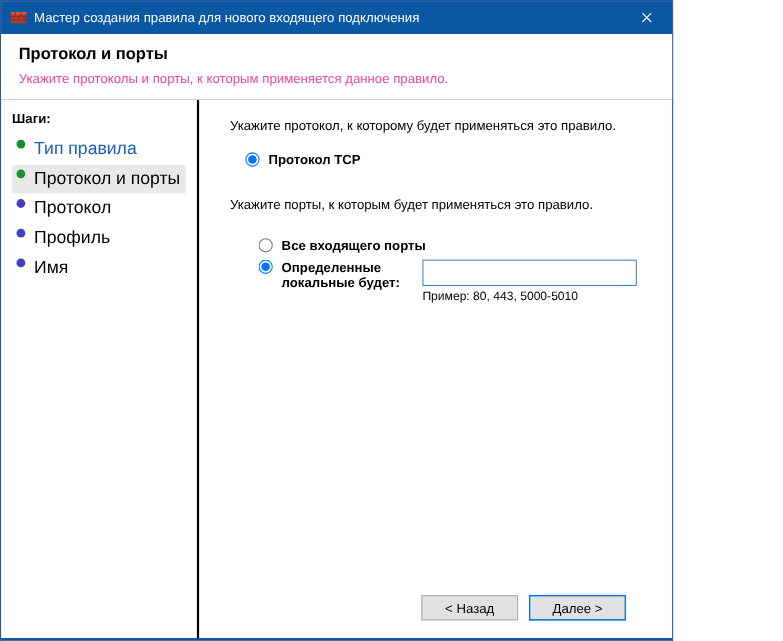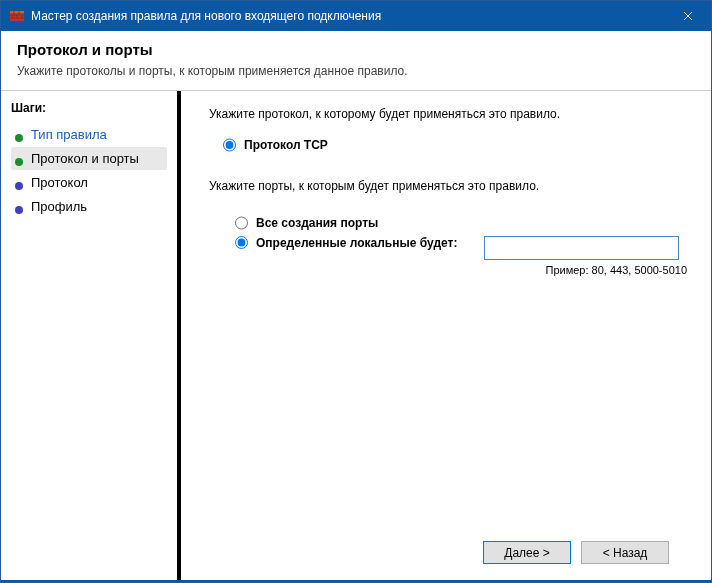--- a/index.html
+++ b/index.html
@@ -1,45 +1,45 @@
 <!DOCTYPE html>
 <html><head>
 <meta charset="utf-8">
 <style>
   html,body{margin:0;padding:0;font-family:"Segoe UI",Tahoma,Arial,sans-serif;font-size:12px;color:#000;background:#fff}
-  .window{width:712px;height:583px;display:flex;flex-direction:column;border:1px solid #2b5797;box-sizing:border-box;background:#fff}
+  .window{width:612px;height:583px;display:flex;flex-direction:column;border:1px solid #2b5797;box-sizing:border-box;background:#fff}
   .titlebar{height:30px;background:#0a57a4;color:#fff;display:flex;align-items:center;padding:0 0 0 8px;font-size:12px}
   .titlebar .icon{width:16px;height:16px;margin-right:6px;display:flex;align-items:center;justify-content:center}
   .titlebar .title{flex:1}
   .titlebar .close{width:46px;height:30px;color:#fff;display:flex;align-items:center;justify-content:center;font-size:14px;cursor:pointer}
   .header{padding:10px 16px 12px 16px;background:#fff}
   .header h1{margin:0 0 6px 0;font-size:15px;font-weight:700;color:#000}
-  .header .sub{font-size:12px;color:#404040}
+  .header .sub{font-size:12px;color:#ec4899}
   .divider{height:1px;background:#d0d0d0;margin:0}
   .body{flex:1;display:flex;min-height:0}
-  .sidebar{width:180px;border-right:4px solid #000000;box-sizing:border-box;padding:10px 10px}
+  .sidebar{width:180px;border-right:2px solid #000000;box-sizing:border-box;padding:10px 10px}
   .sidebar .steps-title{font-weight:700;margin-bottom:8px}
-  .step{display:flex;align-items:flex-end;padding:4px 4px;margin:1px 0;font-size:13px;border-radius:2px;cursor:default}
+  .step{display:flex;align-items:flex-start;padding:4px 4px;margin:1px 0;font-size:16px;border-radius:2px;cursor:default}
   .step.active{background:#e8e8e8}
   .step .bullet{width:8px;height:8px;border-radius:50%;margin-right:8px}
   .step.done .bullet{background:#1a8f2e}
   .step.active .bullet{background:#1a8f2e}
   .step.pending .bullet{background:#3f3fbf}
   .step.done .lbl{color:#1a5fb4}
   .main{flex:1;padding:16px 24px 0 28px;position:relative;display:flex;flex-direction:column}
   .section-text{margin-bottom:14px}
   .radio-row{display:flex;margin:3px 0 3px 14px}
   .radio-row input{margin:0 8px 0 0}
   .radio-row label{font-size:12px}
   .radio-row.bold label{font-weight:700}
   .ports-block{margin-top:24px}
   .ports-options{margin-top:20px;display:flex;flex-direction:column}
   .ports-options .radio-row{margin-left:26px}
   .port-input-row{display:flex;align-items:flex-start}
-  .port-input-col{margin-left:auto;display:flex;flex-direction:column;align-items:flex-end}
+  .port-input-col{margin-left:auto;display:flex;flex-direction:column;align-items:flex-start}
   .port-field{width:185px;height:20px;border:1px solid #4a87c7;padding:1px 4px;font-size:12px}
   .example{font-size:11px;color:#000;margin-top:4px}
   .footer{padding:12px 18px 16px 0;display:flex;justify-content:flex-end;gap:10px}
   .btn{min-width:88px;height:23px;border:1px solid #adadad;background:#e1e1e1;font-size:12px;cursor:pointer;padding:0 10px}
   .btn.default{border:1px solid #0078d7;outline:1px solid #0078d7;outline-offset:-1px}
   .bottom-line{height:2px;background:#0a57a4}
 </style>
 </head>
 <body>
 
@@ -87,53 +87,57 @@
         <span class="lbl">Протокол и порты</span>
       </div>
       <div class="step pending">
         <span class="bullet"></span>
         <span class="lbl">Протокол</span>
       </div>
       <div class="step pending">
         <span class="bullet"></span>
         <span class="lbl">Профиль</span>
       </div>
+      <div class="step pending">
+        <span class="bullet"></span>
+        <span class="lbl">Имя</span>
+      </div>
     </div>
 
     <div class="main">
 
       <div class="section-text">Укажите протокол, к которому будет применяться это правило.</div>
 
       <div class="radio-row bold">
         <input type="radio" name="proto" id="proto-tcp" checked="" style="">
         <label for="proto-tcp">Протокол TCP</label>
       </div>
 
       <div class="ports-block">
         <div class="section-text">Укажите порты, к которым будет применяться это правило.</div>
 
         <div class="ports-options">
           <div class="radio-row bold">
             <input type="radio" name="ports" id="ports-all" style="">
-            <label for="ports-all">Все создания порты</label>
+            <label for="ports-all">Все входящего порты</label>
           </div>
           <div class="radio-row bold port-input-row">
             <input type="radio" name="ports" id="ports-spec" checked="" style="">
             <label for="ports-spec">Определенные локальные будет:</label>
             <div class="port-input-col">
               <input class="port-field" type="text" value="" style="">
               <div class="example">Пример: 80, 443, 5000-5010</div>
             </div>
           </div>
         </div>
       </div>
 
       <div style="flex:1"></div>
 
       <div class="footer">
+        <button class="btn">&lt; Назад</button>
         <button class="btn default">Далее &gt;</button>
-        <button class="btn">&lt; Назад</button>
       </div>
     </div>
   </div>
 
   <div class="bottom-line"></div>
 </div>
 
 </body></html>

